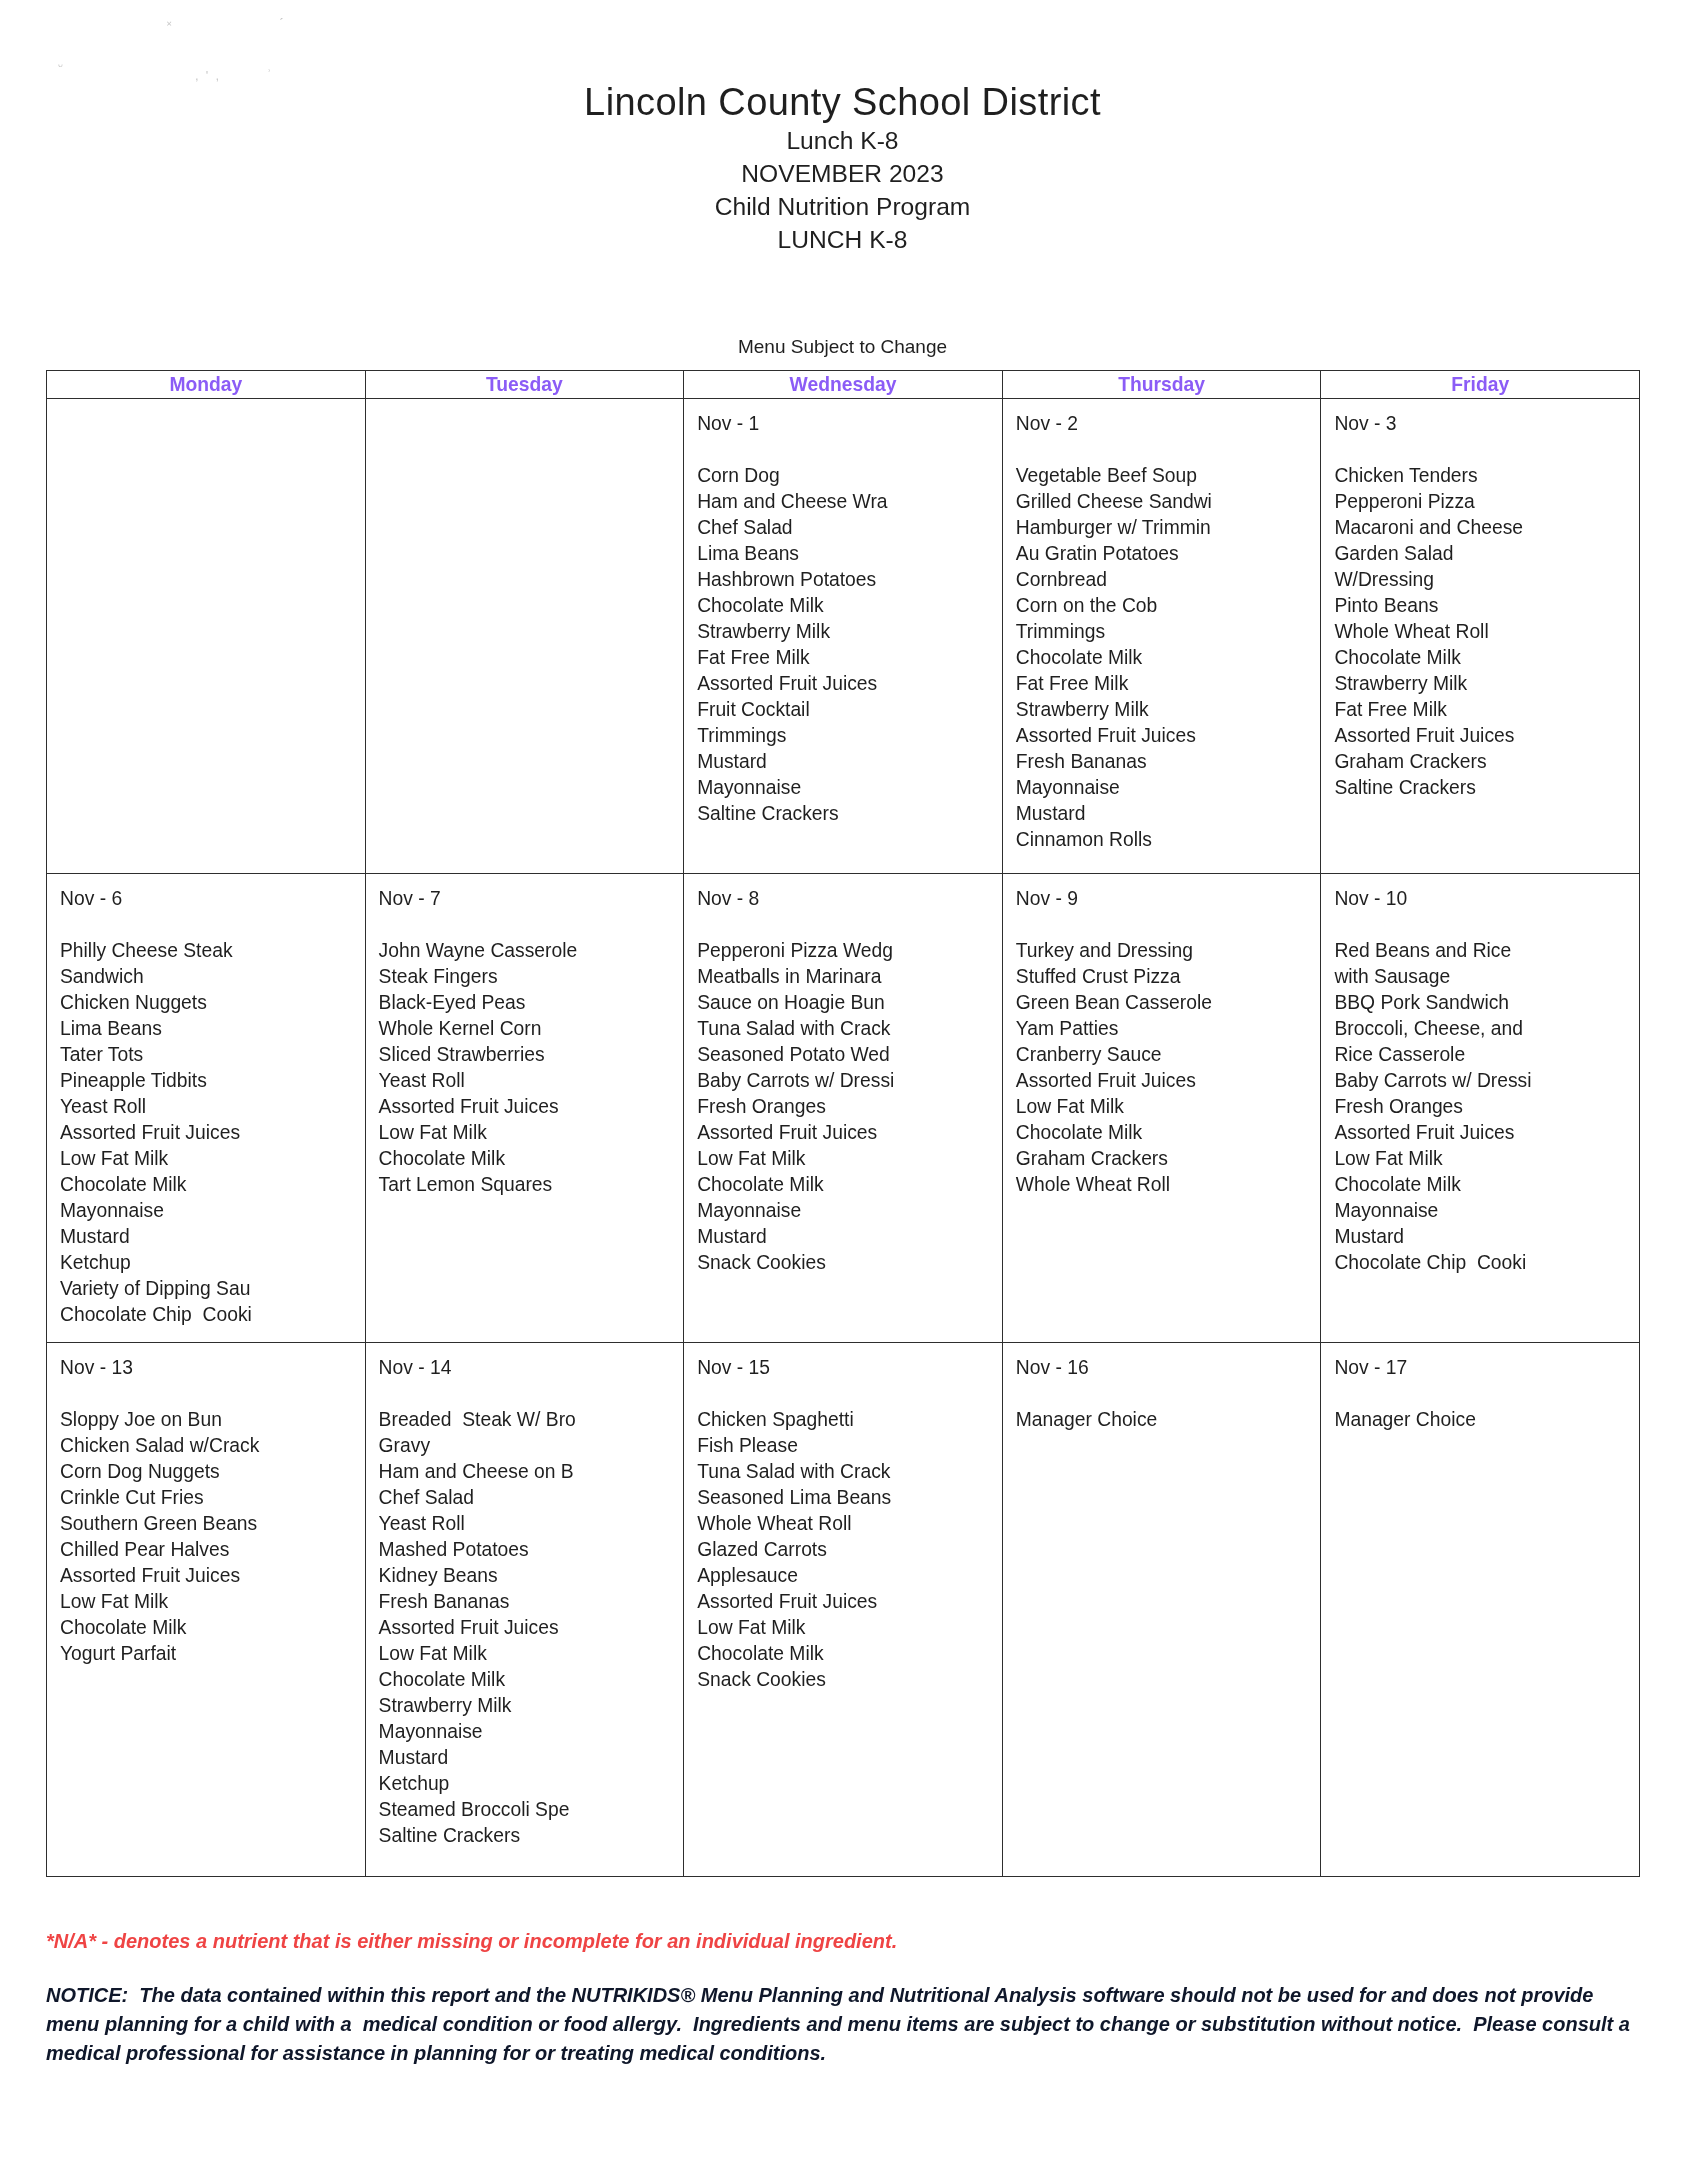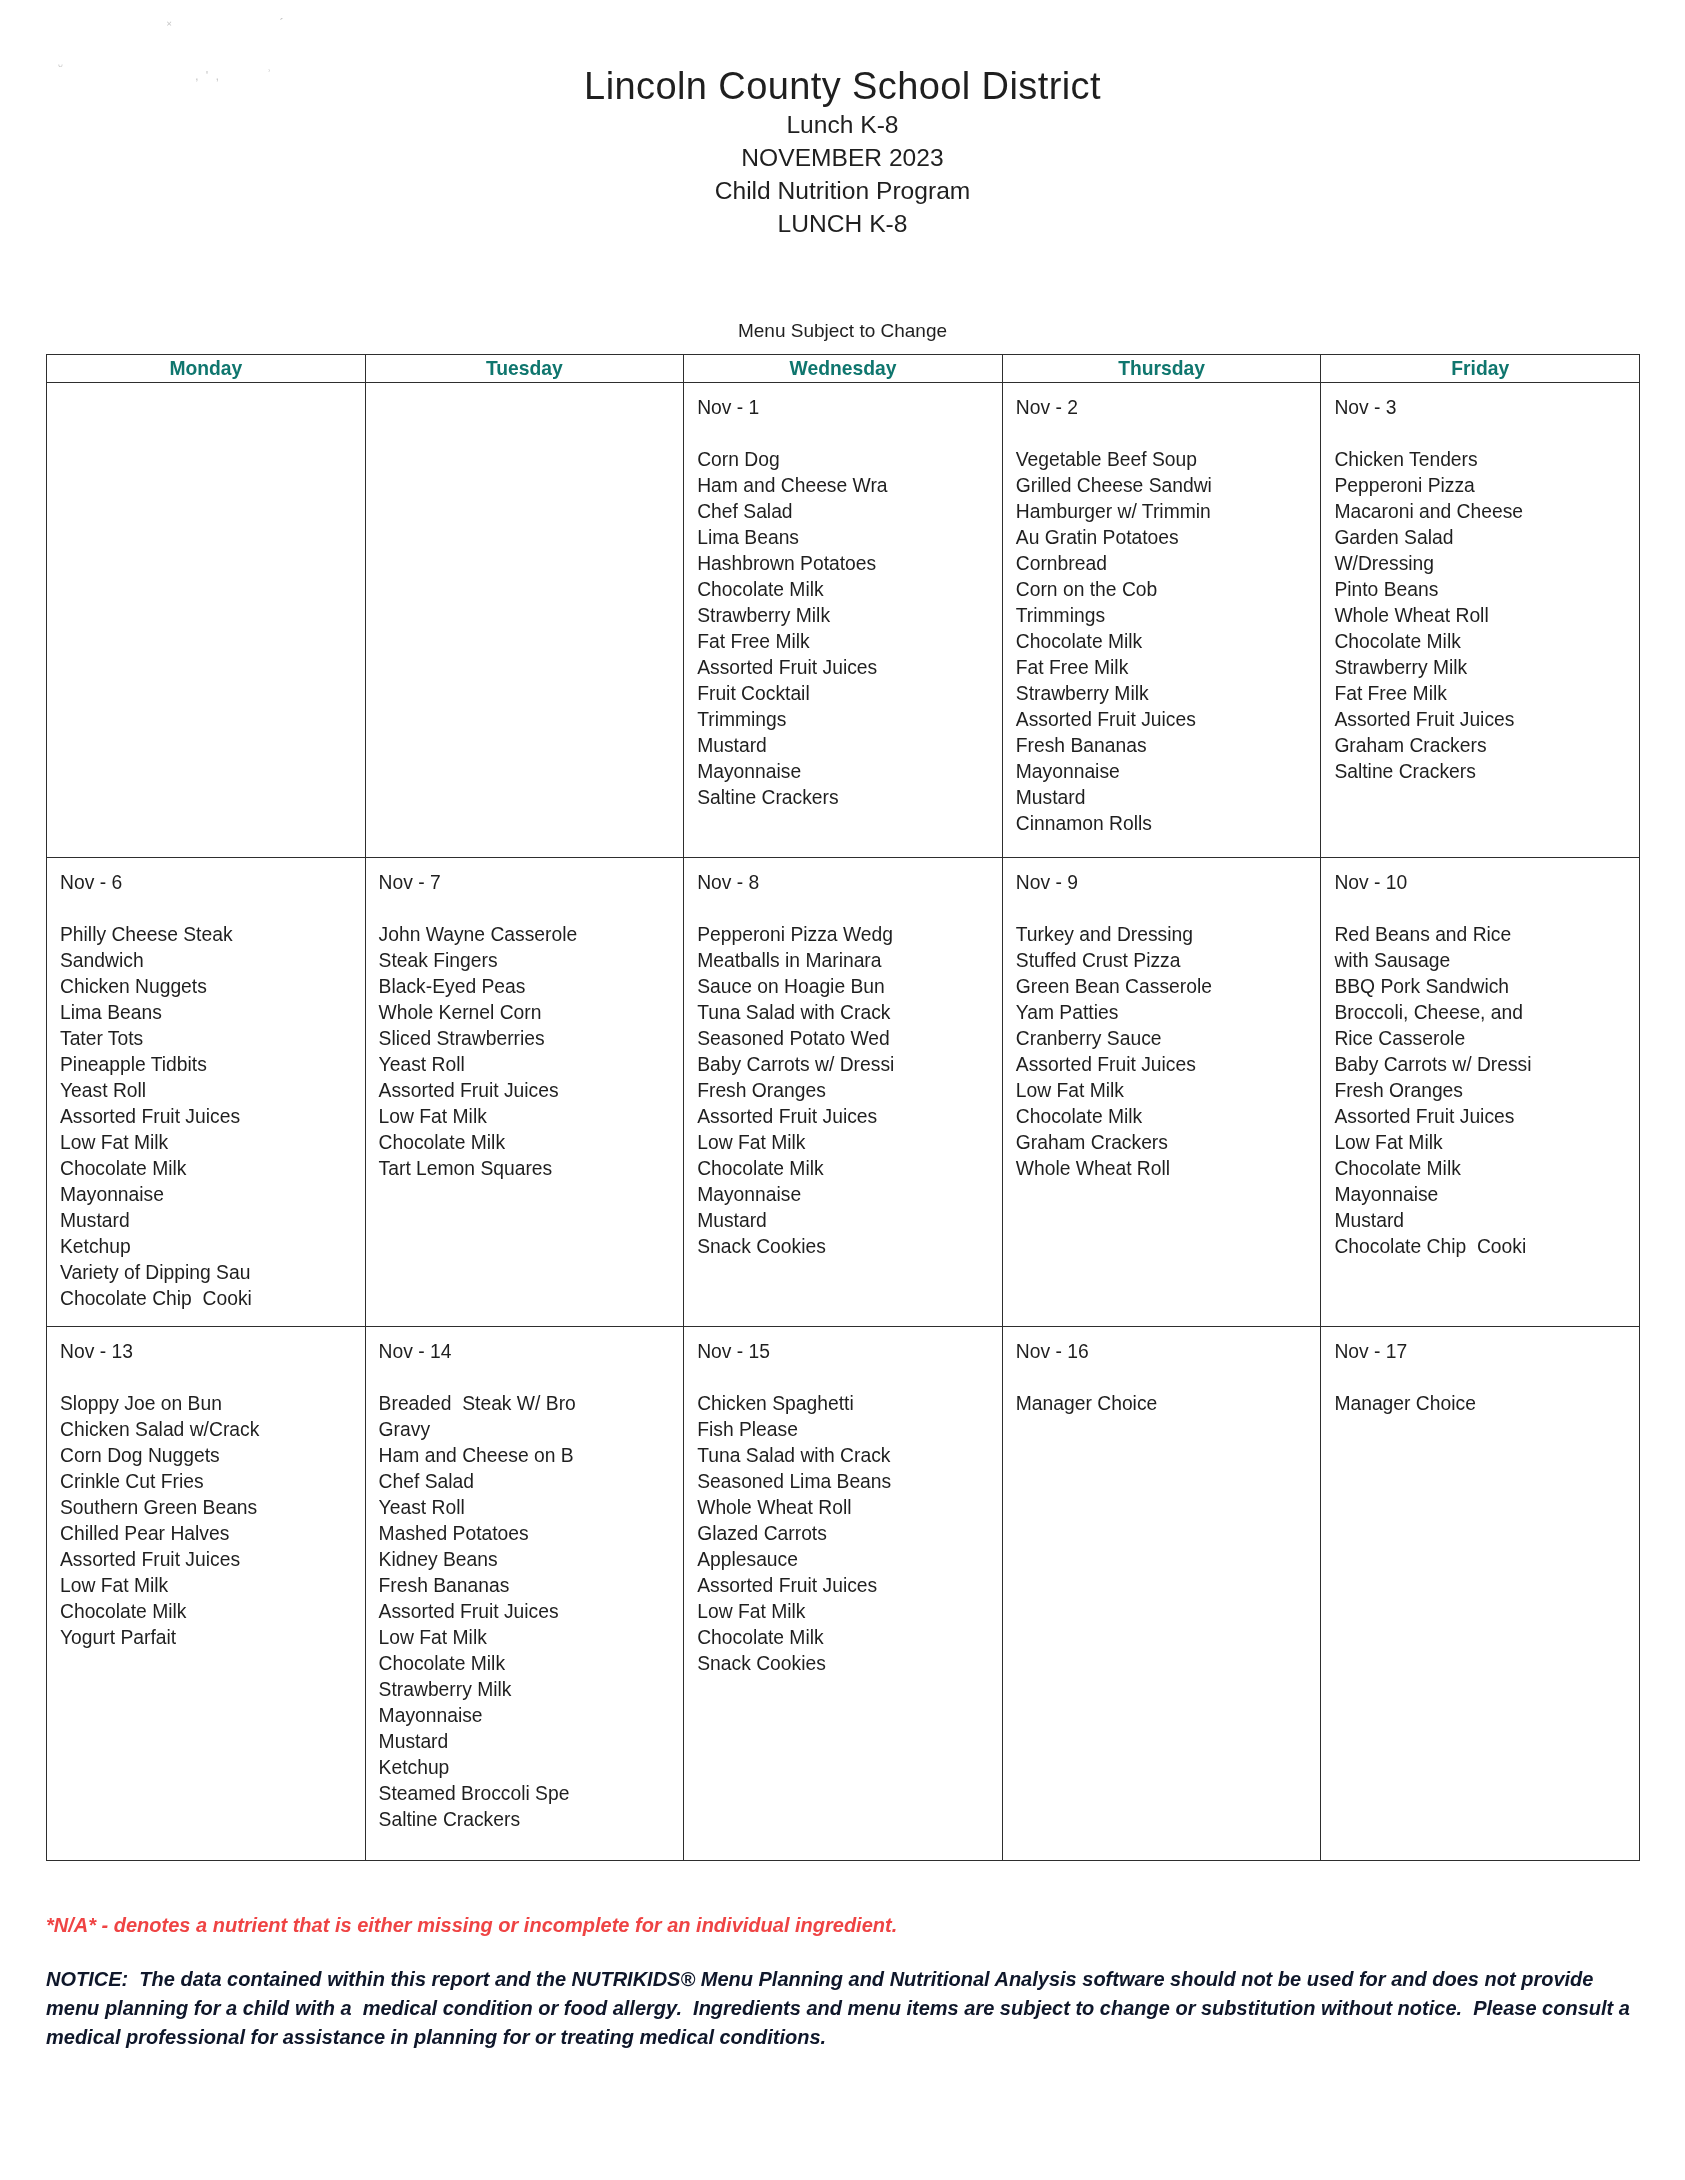--- a/index.html
+++ b/index.html
@@ -14,21 +14,21 @@
     margin:0 auto;
   }
   .scan-artifact {
     position:absolute;
     color:#9a9a9a;
     opacity:.55;
     font-size:13px;
     letter-spacing:1.8px;
     user-select:none;
   }
-  .doc-header { text-align:center; padding-top:64px; }
+  .doc-header { text-align:center; padding-top:80px; }
   .doc-title { font-size:38px; font-weight:400; line-height:44px; letter-spacing:0.4px; }
   .doc-subtitle { font-size:24.6px; line-height:33px; font-weight:400; }
   .menu-caption {
     text-align:center;
     font-size:19px;
     font-weight:400;
     margin-top:74px;
     line-height:33px;
   }
   table.menu {
@@ -37,21 +37,21 @@
     width:1594px;
     margin:7px 46px 0 46px;
   }
   .menu th, .menu td { border:1.3px solid #2e2e2e; }
   .menu th {
     font-size:19.3px;
     font-weight:bold;
     text-align:center;
     height:28px;
     padding:1.8px 0;
-    color:#0f766e;
+    color:#8b5cf6;
   }
   .menu td {
     vertical-align:top;
     padding:12.3px 7px 0 13px;
     font-size:19.3px;
   }
   tr.week-row-0 { height:475px;margin-left:32px; }
   tr.week-row-1 { height:469px; }
   tr.week-row-2 { height:534px; }
   .cell-date { line-height:25.5px; min-height:25.5px; margin-bottom:26px; }

